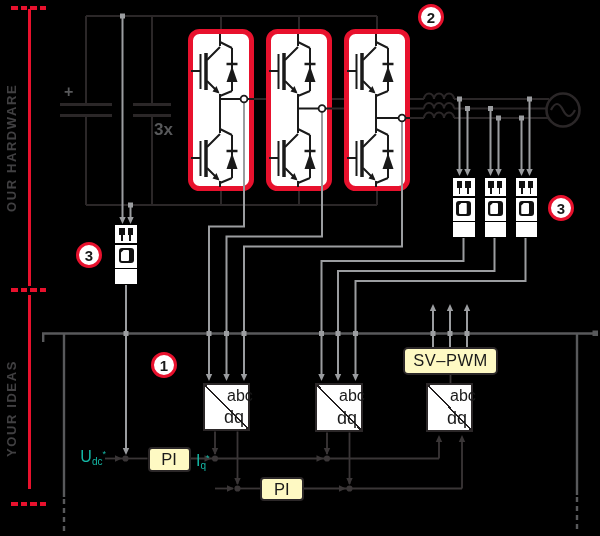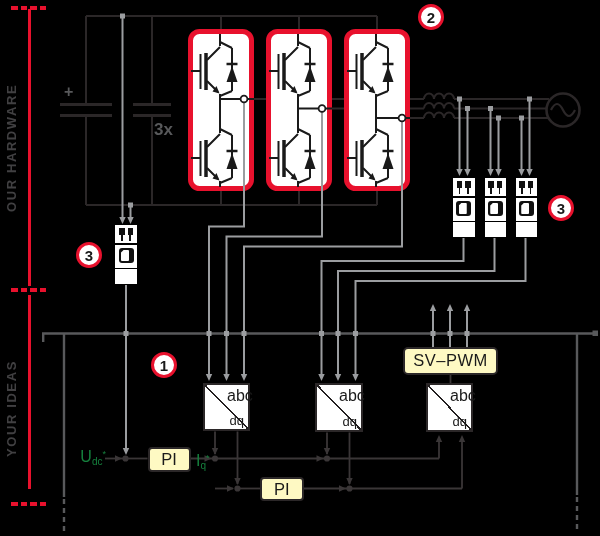--- a/index.html
+++ b/index.html
@@ -17,26 +17,26 @@
   
   .badge{position:absolute;width:20px;height:20px;background:#fff;border:3.5px solid #e8112d;
          border-radius:50%;color:#1a1a1a;font-size:15px;font-weight:bold;
          display:flex;align-items:center;justify-content:center;line-height:1;}
   
   .module{position:absolute;width:66px;height:162px;}
   
   .dqbox{position:absolute;background:#fff;border:2px solid #2b2728;color:#1a1a1a;
          background-image:linear-gradient(to top right,transparent 48.8%,#231f20 48.8%,#231f20 51.2%,transparent 51.2%);}
   .dqbox .tl{position:absolute;top:2px;left:3px;font-size:16px;margin-left:19px;}
-  .dqbox .br{position:absolute;bottom:1px;right:4px;font-size:13px;}
+  .dqbox .br{position:absolute;bottom:1px;right:4px;font-size:18px;}
   .pibox,.svbox{position:absolute;background:#fef9c3;border:2px solid #2b2728;border-radius:4px;
          color:#1a1a1a;display:flex;align-items:center;justify-content:center;font-size:16.5px;}
   .svbox{border-radius:5px;letter-spacing:0.5px;}
   
-  .ref{position:absolute;color:#15803d;font-size:16px;}
+  .ref{position:absolute;color:#14b8a6;font-size:16px;}
   .ref sub{font-size:10px;vertical-align:-3px;}
   .ref sup{font-size:9px;vertical-align:5px;}
   .capmark{position:absolute;color:#58595b;font-weight:bold;font-size:16px;}
   
   .sensor{position:absolute;width:21.5px;display:flex;flex-direction:column;gap:1.5px;}
   .s-sec{background:#fff;width:100%;}
   .s-pins{height:18px;display:flex;justify-content:center;gap:3px;padding-top:2.5px;box-sizing:border-box;}
   .pin{width:5.5px;height:7px;background:#111;position:relative;}
   .pin::after{content:'';position:absolute;left:1.8px;top:7px;width:1.8px;height:6px;background:#111;}
   .s-icon{height:23px;}

